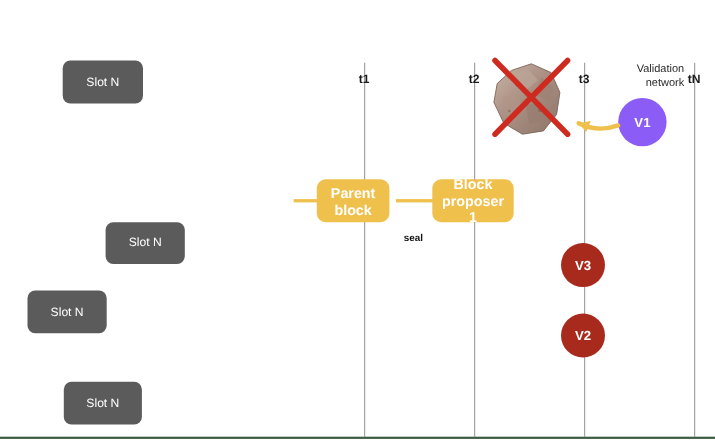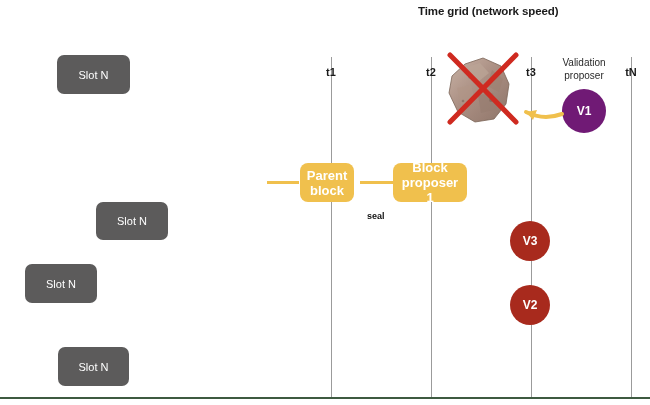--- a/index.html
+++ b/index.html
@@ -106,29 +106,29 @@
     border-radius: 50%;
     display: flex;
     align-items: center;
     justify-content: center;
     color: #ffffff;
     font-size: 12px;
     font-weight: bold;
     box-sizing: border-box;
   }
   .validator.red { background: #a82a1d; }
-  .validator.gold { background: #701a75; }
+  .validator.gold { background: #8b5cf6; }
 
   
   .failure-note {
     position: absolute;
     left: 546px;
     top: 56px;
     width: 76px;
-    text-align: center;
+    text-align: right;
     font-size: 10px;
     line-height: 13px;
     color: #2a2a2a;
   }
 
   
   .rock-wrap {
     position: absolute;
     left: 445px;
     top: 55px;
@@ -154,42 +154,41 @@
     width: 650px;
     height: 2px;
     background: #3d5a40;
   }
 </style>
 </head>
 <body>
 
 <div id="canvas">
 
-  <div class="diagram-title">Time grid (network speed)</div>
 
   <div class="grid-line" style="left:331px;"></div>
   <div class="grid-line" style="left:431px;"></div>
   <div class="grid-line" style="left:531px;"></div>
   <div class="grid-line" style="left:631px;"></div>
 
   <div class="grid-label" style="left:331px;">t1</div>
   <div class="grid-label" style="left:431px;text-align:right;">t2</div>
   <div class="grid-label" style="left:531px;">t3</div>
   <div class="grid-label" style="left:631px;">tN</div>
 
   <div class="slot-box" style="left:57px;  top:55px;  width:73px; height:39px;">Slot N</div>
   <div class="slot-box" style="left:96px;  top:202px; width:72px; height:38px;">Slot N</div>
   <div class="slot-box" style="left:25px;  top:264px; width:72px; height:39px;">Slot N</div>
   <div class="slot-box" style="left:58px;  top:347px; width:71px; height:39px;">Slot N</div>
 
   <div class="chain-stub" style="left:267px; top:181px; width:32px;"></div>
 
   <div class="seal-connector" style="left:360px; top:181px; width:36px;"></div>
 
-  <div class="block-box" style="left:300px; top:163px; width:54px; height:39px;">
+  <div class="block-box" style="left:288px; top:163px; width:66px; height:39px;">
     <span>
       <span>Parent</span><br>
       <span>block</span>
     </span>
   </div>
 
   <div class="block-box" style="left:393px; top:163px; width:74px; height:39px;">
     <span>
       <span>Block</span><br>
       <span>proposer 1</span>
@@ -217,21 +216,21 @@
       <circle cx="18" cy="46" r="1.3" fill="#6f5b50" opacity="0.5"></circle>
     </svg>
   </div>
 
   <div class="validator gold" style="left:562px; top:89px;  width:44px; height:44px;">V1</div>
   <div class="validator red" style="left:510px; top:221px; width:40px; height:40px;">V3</div>
   <div class="validator red" style="left:510px; top:285px; width:40px; height:40px;">V2</div>
 
   <div class="failure-note">
     <span>Validation</span><br>
-    <span>proposer</span>
+    <span>network</span>
   </div>
 
   <svg class="overlay-svg">
 
     <g>
       <line x1="450" y1="55" x2="516" y2="122" stroke="#cf2a20" stroke-width="5" stroke-linecap="round"></line>
       <line x1="516" y1="55" x2="450" y2="122" stroke="#cf2a20" stroke-width="5" stroke-linecap="round"></line>
     </g>
 
     <g>

